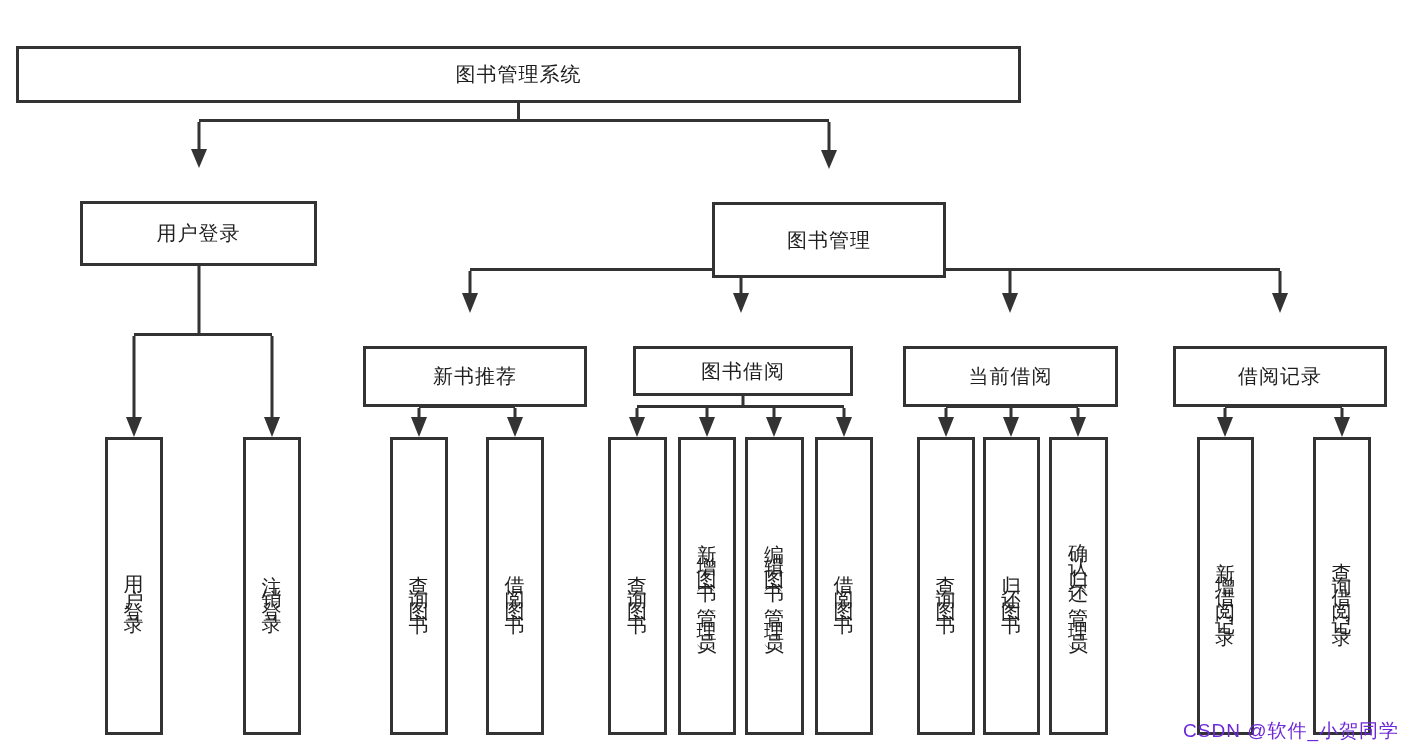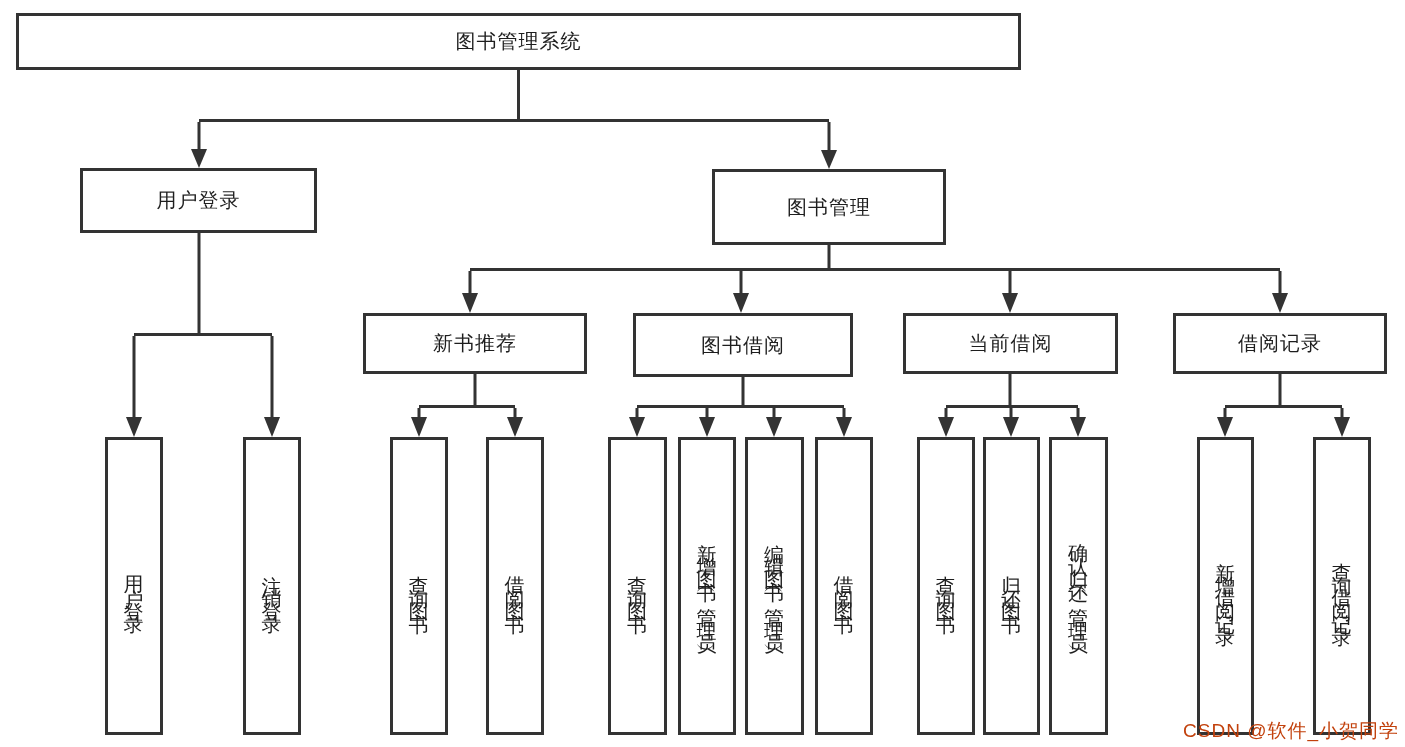--- a/index.html
+++ b/index.html
@@ -3,36 +3,36 @@
 <meta charset="utf-8">
 <style>
   html,body{margin:0;padding:0;background:#ffffff;}
   body{font-family:"Liberation Sans","DejaVu Sans",sans-serif;}
   #canvas{position:relative;width:1405px;height:747px;background:#ffffff;overflow:hidden;}
   svg.connectors{position:absolute;left:0;top:0;pointer-events:none;z-index:1;}
   .hbox{
     position:absolute;box-sizing:border-box;z-index:2;
     border:3px solid #333333;background:#ffffff;
     display:flex;align-items:center;justify-content:center;
-    font-size:20px;color:#1e1e1e;letter-spacing:1px;
+    font-size:20px;color:#1e1e1e;letter-spacing:1px;margin-top:33px;
   }
   .vbox{
     position:absolute;box-sizing:border-box;z-index:2;
     border:3px solid #333333;background:#ffffff;
     top:437px;height:298px;
     display:flex;align-items:center;justify-content:center;
     font-size:20px;color:#1e1e1e;
   }
   .vbox span{
     writing-mode:vertical-rl;text-orientation:mixed;
     letter-spacing:13px;line-height:1;white-space:nowrap;
   }
   .watermark{
     position:absolute;right:6px;bottom:3px;z-index:3;
-    font-size:19px;color:#c2410c;letter-spacing:1px;
+    font-size:19px;color:#6d28d9;letter-spacing:1px;
   }
 </style>
 </head>
 <body>
 
 <div id="canvas">
 
   <svg class="connectors" width="1405" height="747" viewBox="0 0 1405 747">
     <g stroke="#333333" stroke-width="3" fill="none">
 
@@ -80,21 +80,21 @@
   <div class="hbox" style="left:80px;top:168px;width:237px;height:65px">
     <span>用户登录</span>
   </div>
   <div class="hbox" style="left:712px;top:169px;width:234px;height:76px">
     <span>图书管理</span>
   </div>
 
   <div class="hbox" style="left:363px;top:313px;width:224px;height:61px">
     <span>新书推荐</span>
   </div>
-  <div class="hbox" style="left:633px;top:313px;width:220px;height:64px">
+  <div class="hbox" style="left:633px;top:313px;width:220px;height:50px">
     <span>图书借阅</span>
   </div>
   <div class="hbox" style="left:1173px;top:313px;width:214px;height:61px">
     <span>借阅记录</span>
   </div>
   <div class="hbox" style="left:903px;top:313px;width:215px;height:61px">
     <span>当前借阅</span>
   </div>
 
   <div class="vbox" style="left:105px;width:58px">

